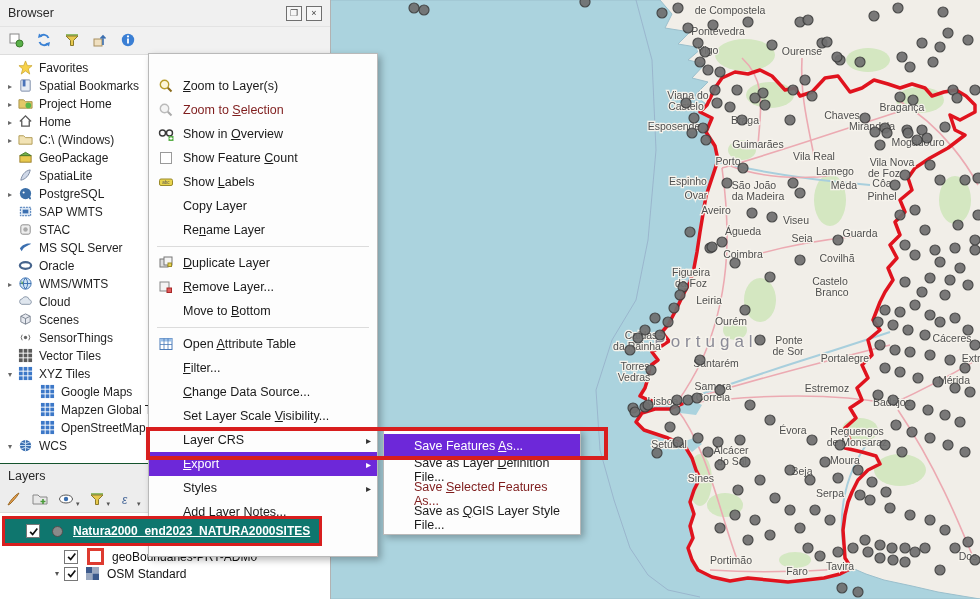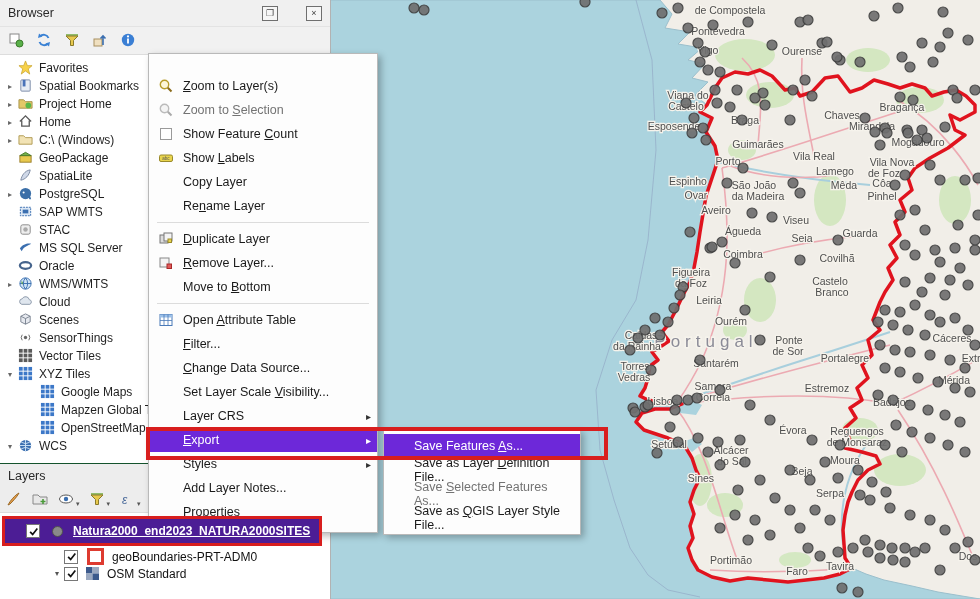--- a/index.html
+++ b/index.html
@@ -8,21 +8,21 @@
   
   .map{position:absolute;left:330px;top:0;width:650px;height:599px;background:#f1eee8;}
   .map svg{position:absolute;left:0;top:0;}
   .map-label{font-family:"Liberation Sans",sans-serif;font-size:10.5px;fill:#4f4f4f;
              paint-order:stroke;stroke:#f6f3ec;stroke-width:2.5px;text-anchor:middle;}
   .map-label.country{font-size:17px;letter-spacing:5px;fill:#8b8b97;stroke-width:3px;}
   
   .browser-panel{position:absolute;left:0;top:0;width:330px;height:463px;background:#fff;
                  border-right:1px solid #b2b2b2;z-index:4;}
   .panel-header{height:26px;background:#f0f0f0;display:flex;align-items:center;
-                font-size:12.5px;color:#2a2a2a;padding:0 8px;border-bottom:1px solid #e3e3e3;gap:24px;}
+                font-size:12.5px;color:#2a2a2a;padding:0 8px;border-bottom:1px solid #e3e3e3;}
   .panel-header .sp{flex:1;}
   .win-btn{width:14px;height:13px;border:1px solid #6f6f6f;background:#f6f6f6;margin-left:4px;
            display:flex;align-items:center;justify-content:center;font-size:9px;color:#444;line-height:1;}
   .ptoolbar{height:27px;background:#f1f1f1;display:flex;align-items:center;gap:11px;
             padding:0 8px;border-bottom:1px solid #ddd;}
   .tbicon{width:17px;height:17px;display:inline-flex;}
   .tree{padding-top:4px;font-size:12px;color:#1f1f1f;background:#fff;}
   .tree-row{height:18px;display:flex;align-items:center;padding-left:4px;}
   .tree-row .exp{width:12px;font-size:8px;color:#666;text-align:center;flex:0 0 12px;}
   .tree-row.ind1{padding-left:26px;}
@@ -46,34 +46,34 @@
   .sym-raster{width:13px;height:13px;margin-left:8px;flex:0 0 13px;}
   .layer-row .lab{margin-left:8px;white-space:nowrap;}
   
   .ctx-menu{position:absolute;left:148px;top:53px;width:230px;background:#fdfdfd;
             border:1px solid #b9b9b9;box-shadow:3px 3px 7px rgba(0,0,0,.28);
             z-index:10;padding:20px 0 8px 0;box-sizing:border-box;}
   .mi{height:24px;display:flex;align-items:center;font-size:12.5px;color:#1a1a1a;padding:0 6px 0 8px;}
   .mi .ico{width:18px;height:18px;margin-right:8px;flex:0 0 18px;display:inline-flex;align-items:center;justify-content:center;}
   .mi .ico svg{width:16px;height:16px;}
   .mi .arrow{margin-left:auto;font-size:10px;color:#333;}
-  .mi.disabled{color:#737373;}
+  .mi.disabled{color:#7f1d1d;}
   .mi.hl{background:#6d28d9;color:#fff;}
   .mi.hl .arrow{color:#fff;}
   .u{text-decoration:underline;}
   .sep{border-top:1px solid #dcdcdc;margin:4px 8px;}
   .sub-menu{position:absolute;left:383px;top:429px;width:198px;background:#fdfdfd;
             border:1px solid #b9b9b9;box-shadow:3px 3px 7px rgba(0,0,0,.28);
             z-index:11;padding:4px 0;box-sizing:border-box;}
   .sub-menu .mi{padding-left:30px;}
   
   .export-annot{position:absolute;left:146px;top:427px;width:462px;height:33px;
                 border:4px solid #d81e1e;z-index:25;box-sizing:border-box;pointer-events:none;}
   .sel-layer-annot{position:absolute;left:2px;top:516px;width:320px;height:30px;
-                   border:3px solid #d81e1e;z-index:30;box-sizing:border-box;background:#4c1d95;
+                   border:3px solid #d81e1e;z-index:30;box-sizing:border-box;background:#0f766e;
                    display:flex;align-items:center;}
   .sel-layer-annot .cbx{margin-left:21px;}
   .sym-point{width:9px;height:9px;border-radius:50%;background:#8a8a8a;border:1px solid #4f4f4f;
              margin-left:12px;flex:0 0 9px;}
   .sel-layer-annot .lab{margin-left:10px;font-size:12px;font-weight:bold;color:#fff;
                         text-decoration:underline;white-space:nowrap;}
 </style>
 </head>
 <body>
 
@@ -850,20 +850,32 @@
           <svg viewBox="0 0 16 16" width="16" height="16">
             <circle cx="6.5" cy="6.5" r="4.2" fill="#f4f4f4" stroke="#bbb" stroke-width="1.4"></circle>
             <line x1="9.8" y1="9.8" x2="13.5" y2="13.5" stroke="#aaa" stroke-width="2"></line>
           </svg>
         </span>
         <span>Zoom to <span class="u">S</span>election</span>
       </div>
       <div class="mi">
         <span class="ico">
           <svg viewBox="0 0 16 16" width="16" height="16">
+            <circle cx="4.5" cy="7" r="3" fill="none" stroke="#3a3a3a" stroke-width="1.4"></circle>
+            <circle cx="11.5" cy="7" r="3" fill="none" stroke="#3a3a3a" stroke-width="1.4"></circle>
+            <path d="M7.5 7 h1 M1.5 5 v2 M14.5 5 v2" stroke="#3a3a3a"></path>
+            <rect x="10.5" y="10" width="5" height="5" fill="#5ab04a"></rect>
+            <path d="M13 11 v3 M11.5 12.5 h3" stroke="#fff"></path>
+          </svg>
+        </span>
+        <span>Show in <span class="u">O</span>verview</span>
+      </div>
+      <div class="mi">
+        <span class="ico">
+          <svg viewBox="0 0 16 16" width="16" height="16">
             <rect x="2.5" y="2.5" width="11" height="11" fill="#fff" stroke="#9a9a9a"></rect>
           </svg>
         </span>
         <span>Show Feature <span class="u">C</span>ount</span>
       </div>
       <div class="mi">
         <span class="ico">
           <svg viewBox="0 0 16 16" width="16" height="16">
             <rect x="1.5" y="5" width="13" height="6.5" rx="1.5" fill="#e8d44e" stroke="#9a8a2a"></rect>
             <text x="8" y="9.8" font-size="4.5" text-anchor="middle" fill="#555">abc</text>

